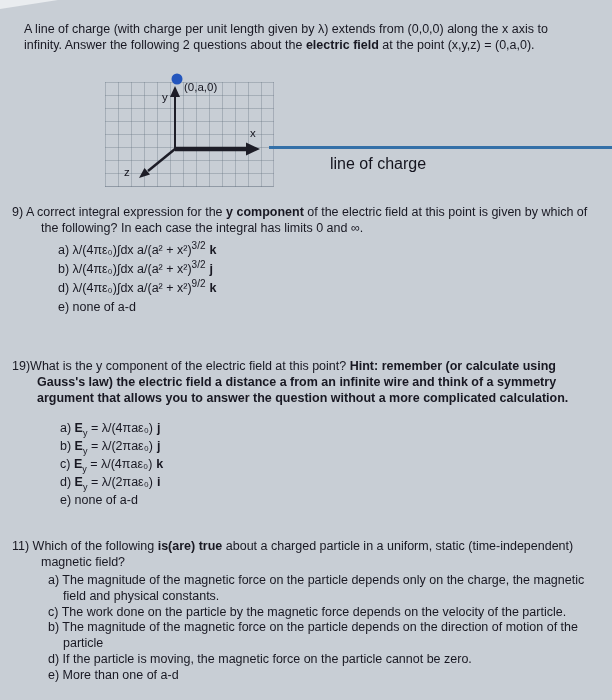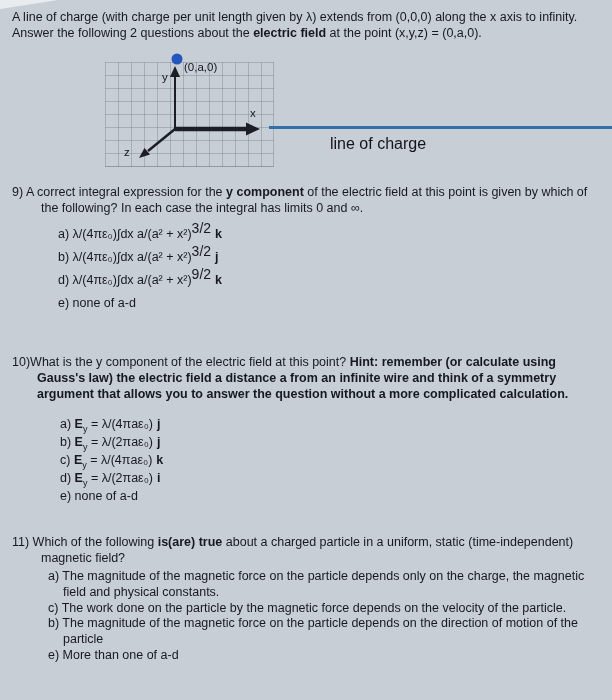--- a/index.html
+++ b/index.html
@@ -7,21 +7,21 @@
     width:612px;height:700px;overflow:hidden;position:relative;
     background:#c8ced5;
     font-family:"Liberation Sans","DejaVu Sans",sans-serif;
     color:#181822;
   }
   .corner{
     position:absolute;top:0;left:0;width:0;height:0;
     border-top:9px solid #e9ecef;border-right:58px solid transparent;
   }
   .page{padding:9px 14px 8px 12px;font-size:12.5px;line-height:1.3;}
-  .intro{margin:0;}
+  .intro{margin:12px;}
   b{font-weight:bold;}
 
   
   .diagram{position:relative;height:122px;margin:4px -14px 0 0;}
   .grid{
     position:absolute;left:93px;top:16px;width:168px;height:104px;
     background-image:
       linear-gradient(rgba(110,122,136,0.38) 1px, transparent 1px),
       linear-gradient(90deg, rgba(110,122,136,0.38) 1px, transparent 1px);
     background-size:13px 13px;
@@ -40,21 +40,21 @@
   .qhead{margin:0;padding-left:29px;text-indent:-29px;}
   .qhead-tight{padding-left:25px;text-indent:-25px;}
   .q9{margin-top:16px;}
   .q10{margin-top:42px;}
   .q11{margin-top:27px;}
   .opts{margin:4px 0 0 46px;}
   .opts10{margin:15px 0 0 48px;}
   .opts11{margin:3px 0 0 36px;}
   .opt{line-height:1.26;}
   .opt11{padding-left:15px;text-indent:-15px;}
-  sup{font-size:14px;}
+  sup{font-size:10px;}
   sub{font-size:9px;}
   .vec{margin-left:4px;}
 </style>
 </head>
 <body>
 
 <div class="corner"></div>
 
 <div class="page">
 
@@ -81,32 +81,33 @@
 
   <p class="qhead q9"><span>9)</span><span> A correct integral expression for the </span><b>y component</b><span> of the electric field at this point is given by which of the following? In each case the integral has limits 0 and ∞.</span></p>
 
   <div class="opts">
     <div class="opt"><span>a) λ/(4πε₀)∫dx a/(a² + x²)</span><sup>3/2</sup><b class="vec">k</b></div>
     <div class="opt"><span>b) λ/(4πε₀)∫dx a/(a² + x²)</span><sup>3/2</sup><b class="vec">j</b></div>
     <div class="opt"><span>d) λ/(4πε₀)∫dx a/(a² + x²)</span><sup>9/2</sup><b class="vec">k</b></div>
     <div class="opt"><span>e) none of a-d</span><sup></sup><b class="vec"></b></div>
   </div>
 
-  <p class="qhead qhead-tight q10"><span>10)</span><span>What is the y component of the electric field at this point? </span><b>Hint: remember (or calculate using Gauss's law) the electric field a distance a from an infinite wire and think of a symmetry argument that allows you to answer the question without a more complicated calculation.</b></p>
+  <p class="qhead qhead-tight q10"><span>19)</span><span>What is the y component of the electric field at this point? </span><b>Hint: remember (or calculate using Gauss's law) the electric field a distance a from an infinite wire and think of a symmetry argument that allows you to answer the question without a more complicated calculation.</b></p>
 
   <div class="opts opts10">
     <div class="opt"><span>a) </span><b>E</b><sub>y</sub><span> = λ/(4πaε₀)</span><b class="vec">j</b></div>
     <div class="opt"><span>b) </span><b>E</b><sub>y</sub><span> = λ/(2πaε₀)</span><b class="vec">j</b></div>
     <div class="opt"><span>c) </span><b>E</b><sub>y</sub><span> = λ/(4πaε₀)</span><b class="vec">k</b></div>
     <div class="opt"><span>d) </span><b>E</b><sub>y</sub><span> = λ/(2πaε₀)</span><b class="vec">i</b></div>
     <div class="opt"><span>e) none of a-d</span><b></b><sub></sub><span></span><b class="vec"></b></div>
   </div>
 
   <p class="qhead q11"><span>11)</span><span> Which of the following </span><b>is(are) true</b><span> about a charged particle in a uniform, static (time-independent) magnetic field?</span></p>
 
   <div class="opts opts11">
     <div class="opt opt11">a) The magnitude of the magnetic force on the particle depends only on the charge, the magnetic field and physical constants.</div>
     <div class="opt opt11">c) The work done on the particle by the magnetic force depends on the velocity of the particle.</div>
     <div class="opt opt11">b) The magnitude of the magnetic force on the particle depends on the direction of motion of the particle</div>
+    <div class="opt opt11">d) If the particle is moving, the magnetic force on the particle cannot be zero.</div>
     <div class="opt opt11">e) More than one of a-d</div>
   </div>
 
 </div>
 
 </body></html>

